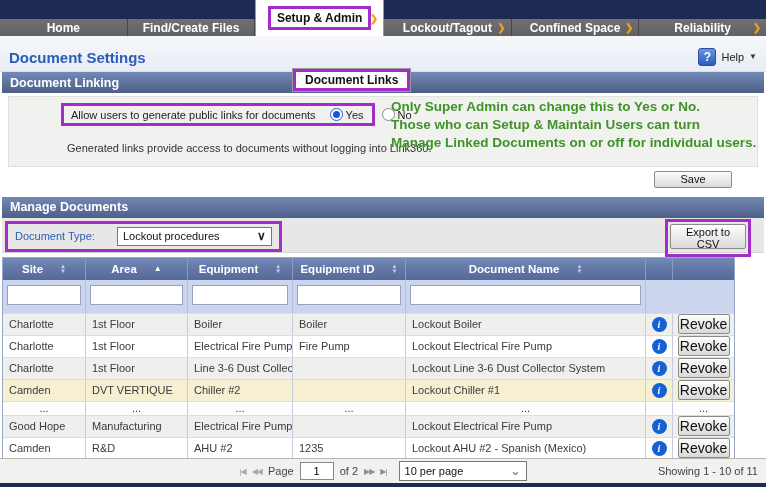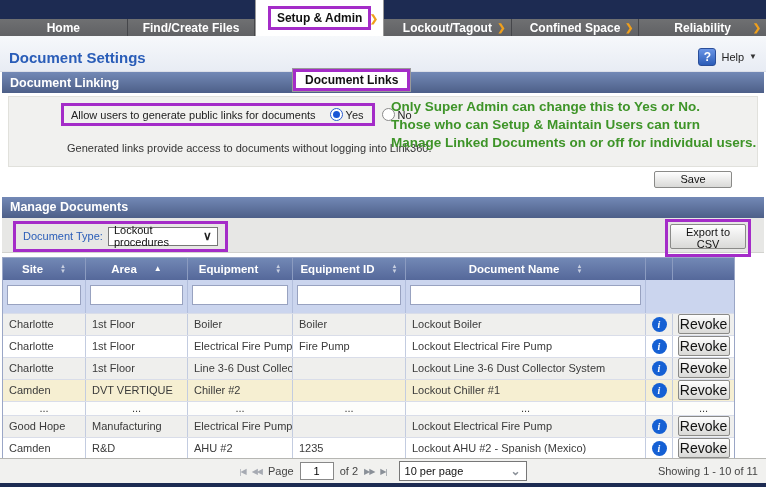--- a/index.html
+++ b/index.html
@@ -56,24 +56,24 @@
   .green-note { position:absolute; left:382px; top:1px; color:#3e9428; font-weight:bold; font-size:13.5px; line-height:18px; white-space:nowrap; }
   .save-row { text-align:right; padding:2px 26px 3px 0; }
   .btn {
     background:linear-gradient(#fefefe,#d9d9d7); border:1px solid #8a8a88; border-radius:2px;
     font-size:11px; color:#111; font-family:"Liberation Sans",sans-serif; cursor:pointer;
   }
   .save-btn { width:78px; height:17px; }
   
   .md-bar { margin-top:6px; }
   .md-band { margin:0 2px; background:#e7e7e5; height:35px; position:relative; border-bottom:1px solid #d2d2ce; }
-  .doctype-pbox { position:absolute; left:11px; top:3px; border:3px solid #a42cc8; display:flex; align-items:center; gap:5px; padding:3px 7px; }
+  .doctype-pbox { position:absolute; left:3px; top:3px; border:3px solid #a42cc8; display:flex; align-items:center; gap:22px; padding:3px 7px; }
   .doctype-label { color:#2a5db8; font-size:11px; }
   .select {
-    width:110px; height:19px; background:#fff; border:1px solid #777;
+    width:155px; height:19px; background:#fff; border:1px solid #777;
     display:flex; align-items:center; justify-content:space-between; padding:0 5px;
     font-size:11px; color:#111; cursor:pointer;
   }
   .select .sel-caret { font-weight:bold; font-size:12px; color:#222; line-height:10px; }
   .export-pbox { position:absolute; right:13px; top:1px; border:3px solid #a42cc8; padding:2px; }
   .export-btn { width:76px; height:25px; }
   
   .table-wrap { margin:4px 2px 0; width:733px; border:1px solid #9aa6c6; }
   .trow { display:grid; grid-template-columns:83px 102px 105px 113px 240px 27px 61px; }
   .thead { height:22px; background:linear-gradient(#7288b5,#55689a); }

